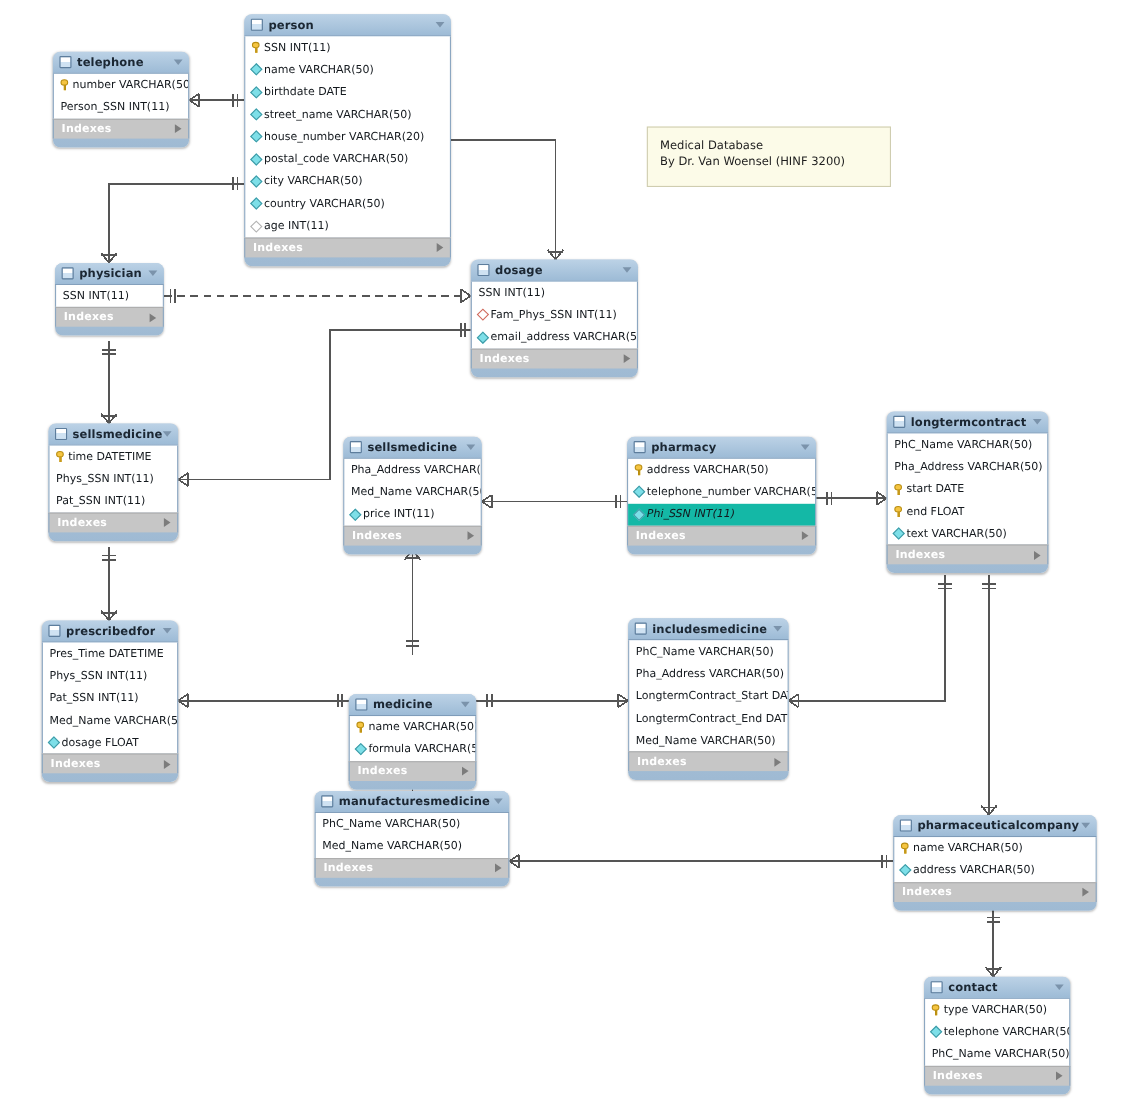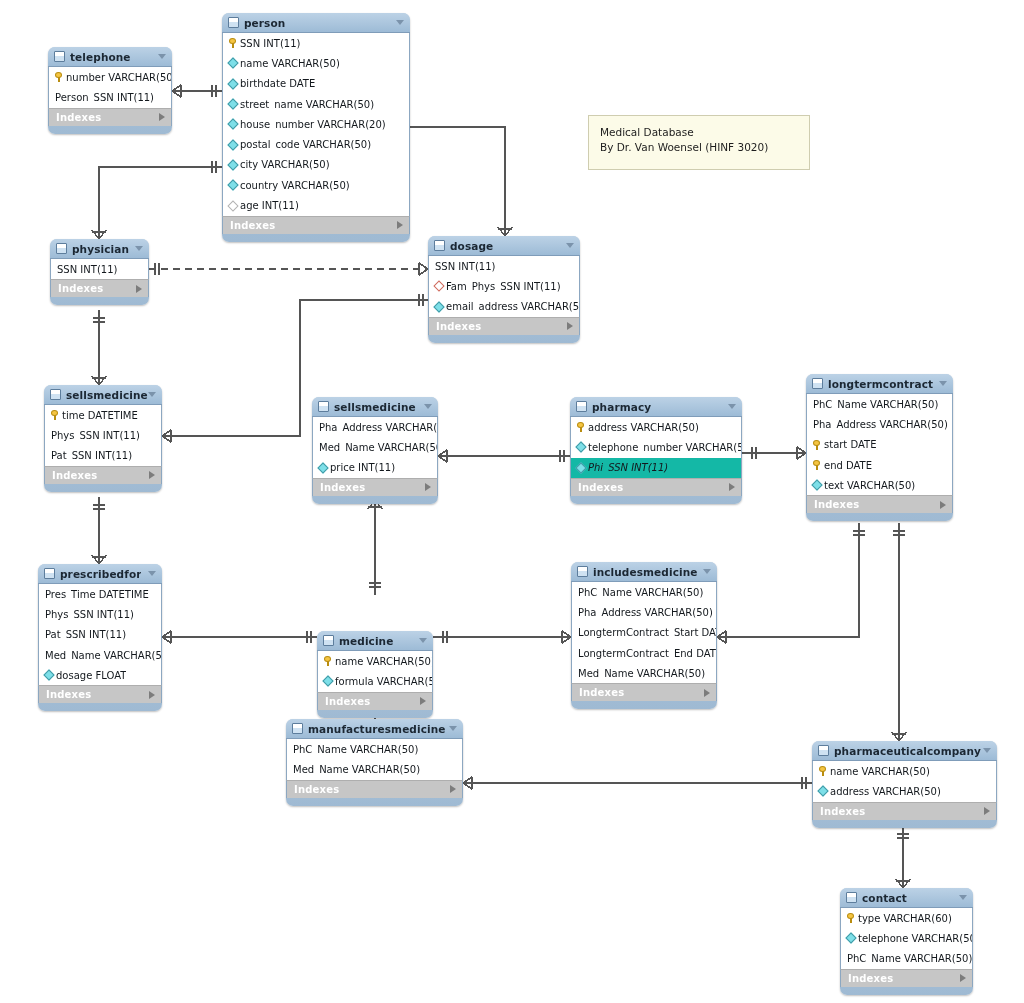--- a/index.html
+++ b/index.html
@@ -408,21 +408,21 @@
           <div class="col">
             <span class="gi">
               <span class="key"></span>
             </span>
             <span class="lbl">start DATE</span>
           </div>
           <div class="col">
             <span class="gi">
               <span class="key"></span>
             </span>
-            <span class="lbl">end DATE</span>
+            <span class="lbl">end FLOAT</span>
           </div>
           <div class="col">
             <span class="gi">
               <span class="dia cyan"></span>
             </span>
             <span class="lbl">text VARCHAR(50)</span>
           </div>
         </div>
         <div class="idx">
           <span class="ilbl">Indexes</span>
@@ -561,37 +561,37 @@
         <div class="hdr">
           <span class="tico"></span>
           <span class="tname">contact</span>
           <span class="caret"></span>
         </div>
         <div class="cols">
           <div class="col">
             <span class="gi">
               <span class="key"></span>
             </span>
-            <span class="lbl">type VARCHAR(60)</span>
+            <span class="lbl">type VARCHAR(50)</span>
           </div>
           <div class="col">
             <span class="gi">
               <span class="dia cyan"></span>
             </span>
             <span class="lbl">telephone VARCHAR(50)</span>
           </div>
           <div class="col plain">
             <span class="lbl">PhC_Name VARCHAR(50)</span>
           </div>
         </div>
         <div class="idx">
           <span class="ilbl">Indexes</span>
           <span class="iarrow"></span>
         </div>
       </div>
     </div>
 
   <div class="note" style="left:588px;top:115px;width:222px;height:55px;">
     <div>Medical Database</div>
-    <div>By Dr. Van Woensel (HINF 3020)</div>
+    <div>By Dr. Van Woensel (HINF 3200)</div>
   </div>
 
 </div>
 
 </body></html>

